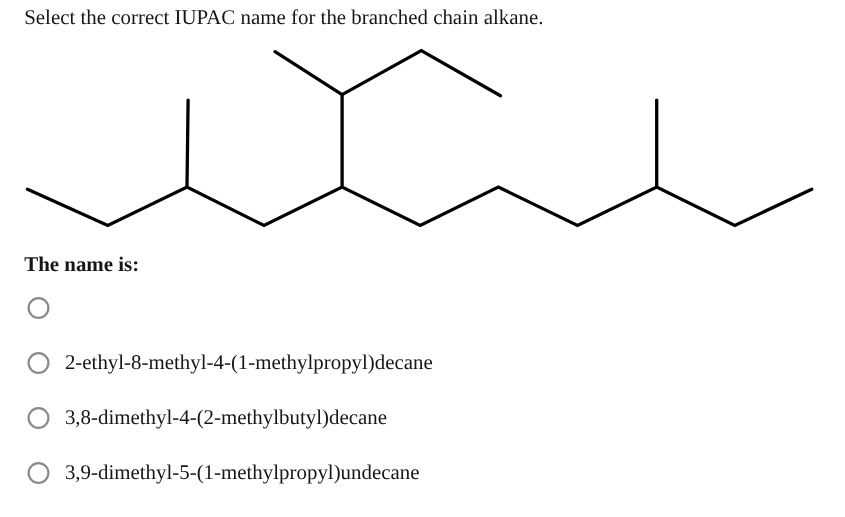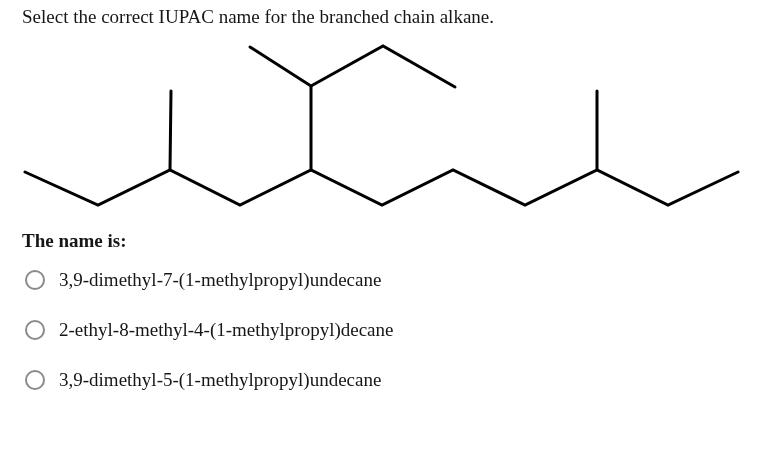--- a/index.html
+++ b/index.html
@@ -96,23 +96,26 @@
       <polyline points="311,56 383,16 455,57" fill="none" stroke="#000000" stroke-width="3" stroke-linecap="round" stroke-linejoin="miter"></polyline>
       <polyline points="597,140 597,61" fill="none" stroke="#000000" stroke-width="3" stroke-linecap="round" stroke-linejoin="miter"></polyline>
     </svg>
 </div>
 
 <div id="name-is-label">The name is:</div>
 
 <div id="options-list">
   <div class="option-row">
     <span class="radio-button"></span>
-    <span class="option-label">3,9-dimethyl-7-(1-methylpropyl)undecane</span>
   </div>
   <div class="option-row">
     <span class="radio-button"></span>
     <span class="option-label">2-ethyl-8-methyl-4-(1-methylpropyl)decane</span>
+  </div>
+  <div class="option-row">
+    <span class="radio-button"></span>
+    <span class="option-label">3,8-dimethyl-4-(2-methylbutyl)decane</span>
   </div>
   <div class="option-row">
     <span class="radio-button"></span>
     <span class="option-label">3,9-dimethyl-5-(1-methylpropyl)undecane</span>
   </div>
 </div>
 
 </body></html>

